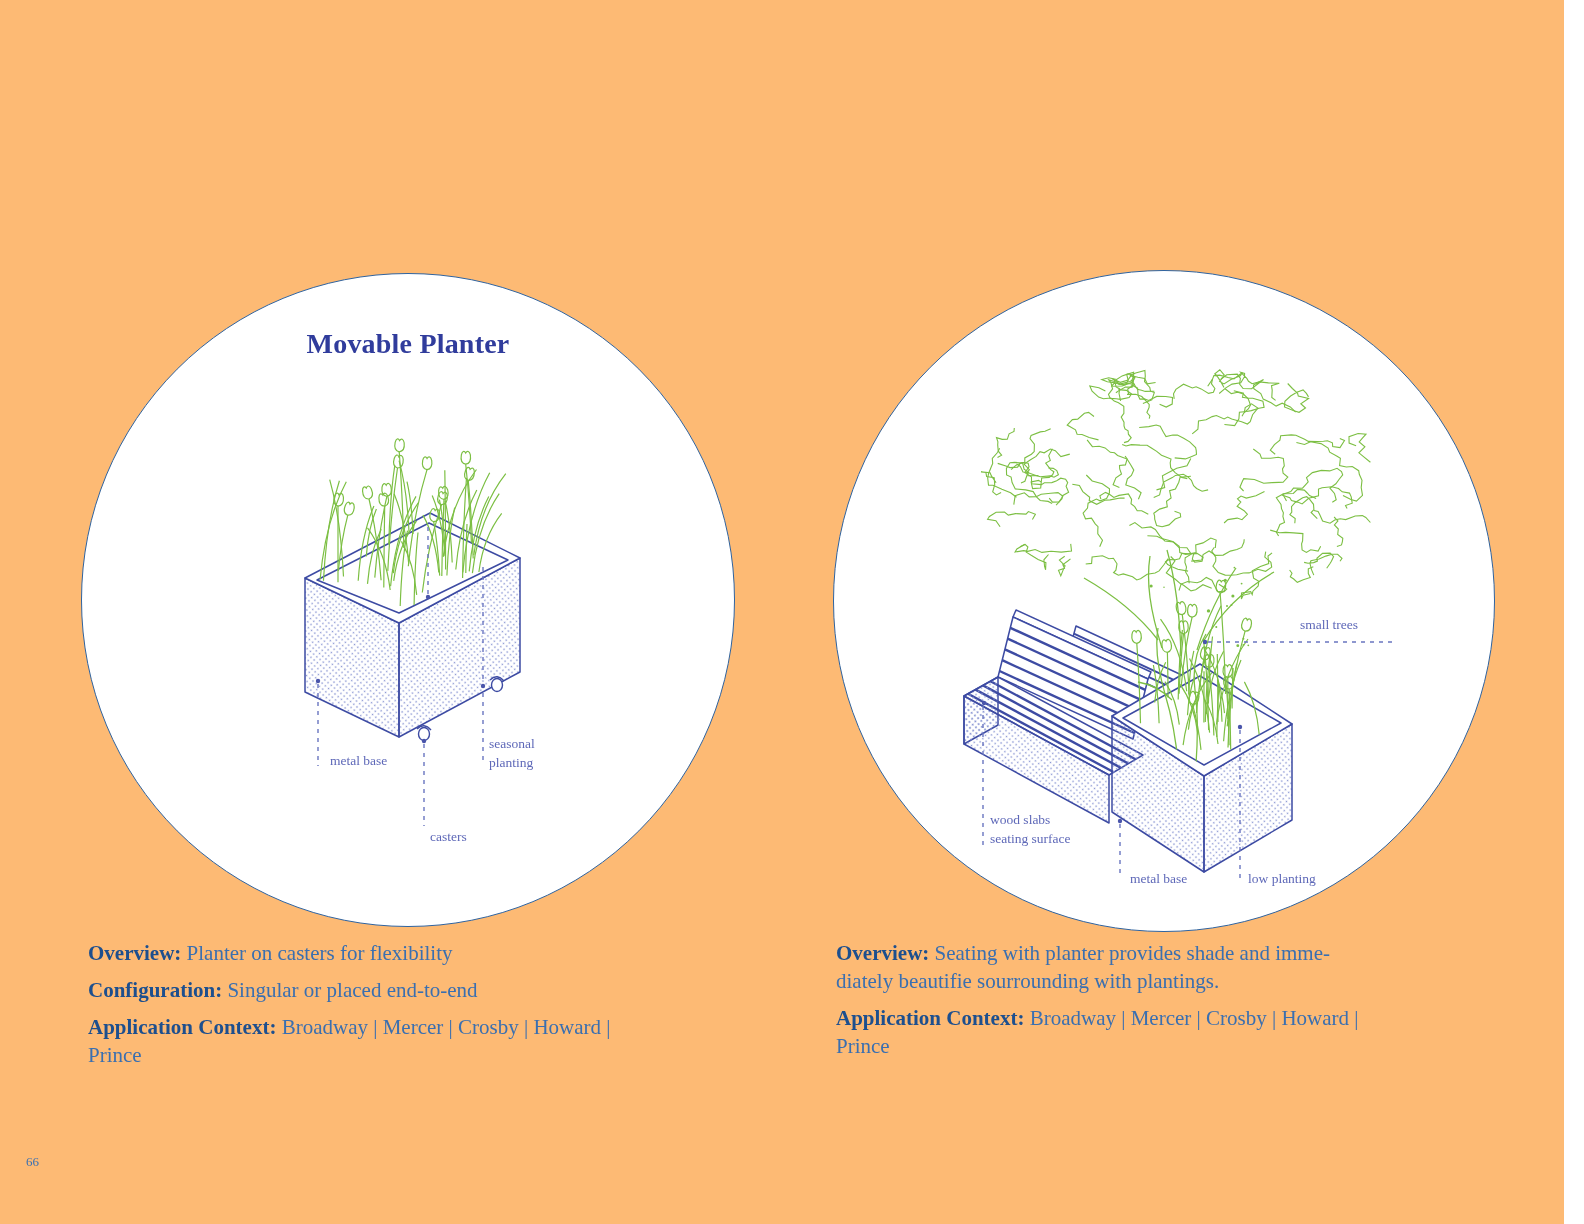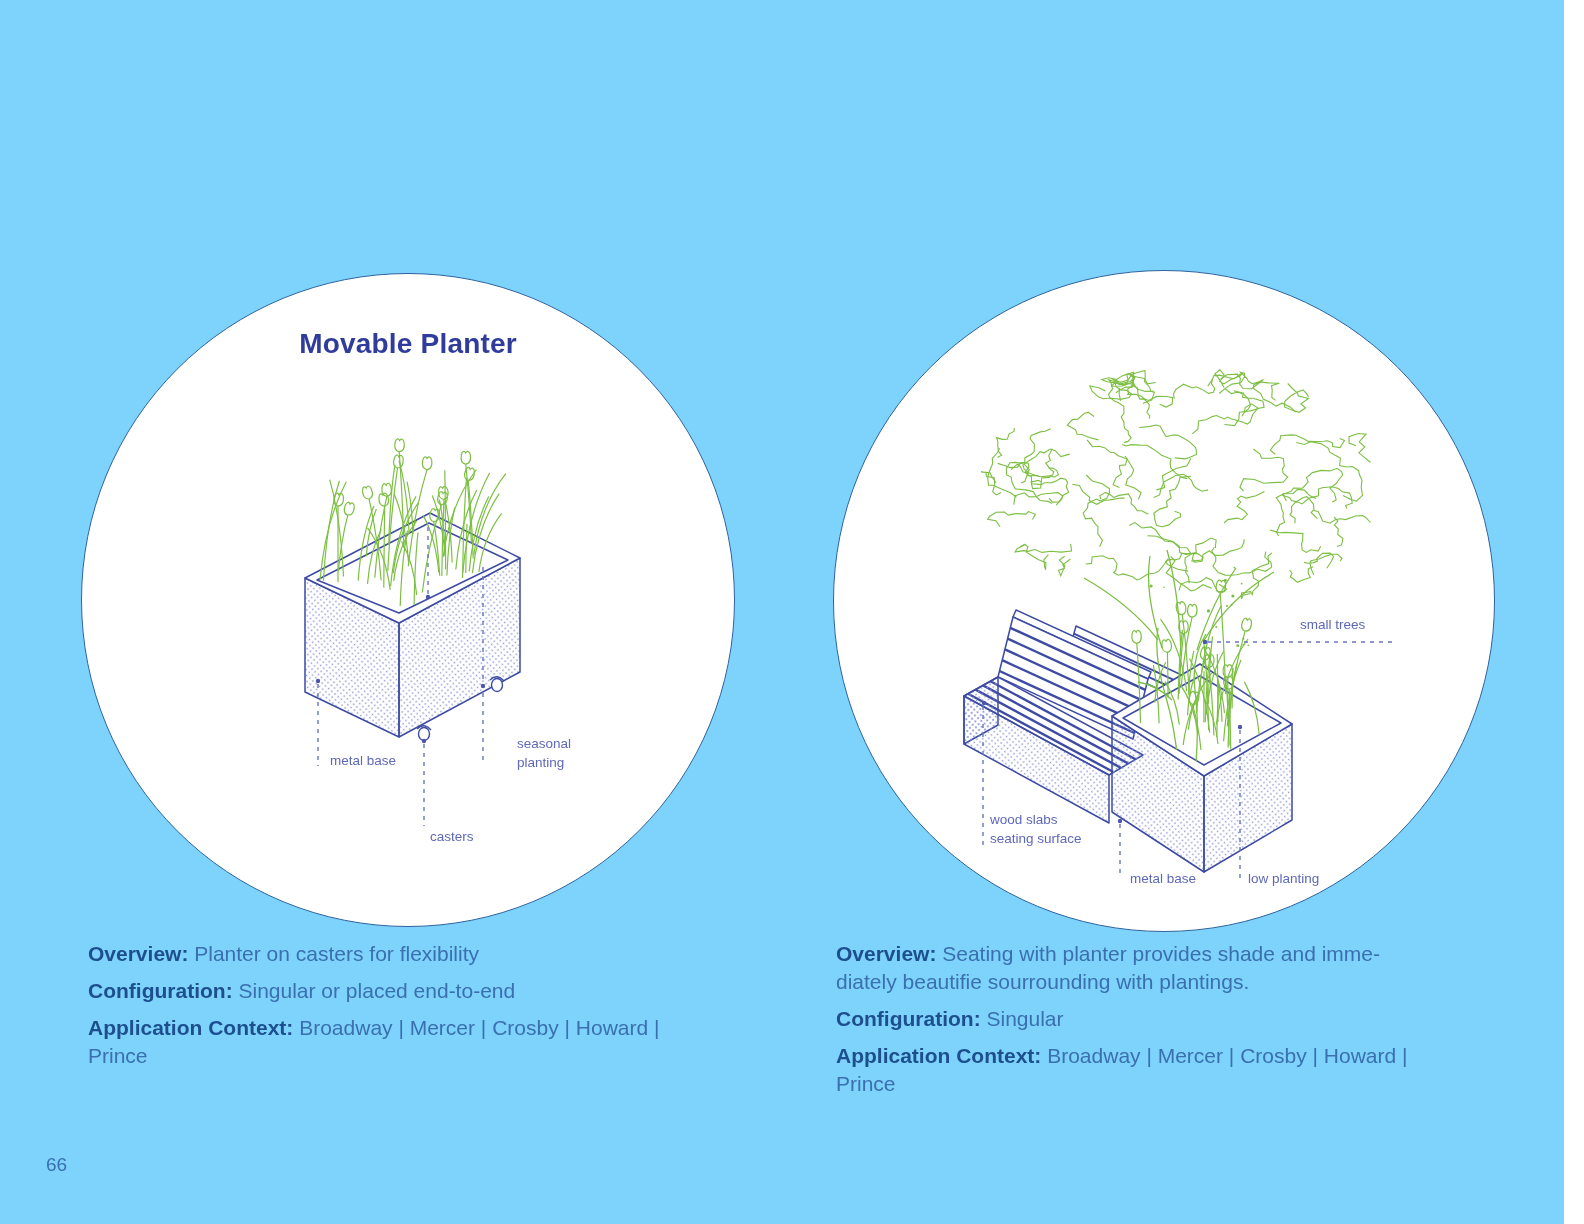--- a/index.html
+++ b/index.html
@@ -1,26 +1,26 @@
 <!DOCTYPE html>
 <html><head>
 <meta charset="utf-8">
 <style>
   html,body{margin:0;padding:0;background:#ffffff;}
-  .page{position:relative;width:1564px;height:1224px;background:#7dd3fc;overflow:hidden;
-        font-family:Liberation Sans, sans-serif;}
+  .page{position:relative;width:1564px;height:1224px;background:#fdba74;overflow:hidden;
+        font-family:Liberation Serif, serif;}
   .circle{position:absolute;border:1.6px solid #2f639f;border-radius:50%;box-sizing:border-box;background:#ffffff;}
   .circle-title{position:absolute;text-align:center;font-weight:bold;font-size:28px;color:#303c9c;letter-spacing:.2px;}
   .diagram-svg{position:absolute;}
   .callout{position:absolute;font-size:13.5px;color:#5e68b8;line-height:1.4;white-space:nowrap;}
   .info{position:absolute;font-size:21px;line-height:1.33;color:#3a6fb0;}
   .info p{margin:0 0 9px 0;}
   .lead{font-weight:bold;color:#1d4f8e;}
   .block{display:block;}
-  .page-number{position:absolute;font-size:19px;color:#3a70b2;margin-left:20px;}
+  .page-number{position:absolute;font-size:13px;color:#3a70b2;}
 </style>
 </head>
 <body>
 
 <div class="page">
 
   <div class="circle" style="left:81px;top:273px;width:654px;height:654px;"></div>
   <div class="circle" style="left:833px;top:270px;width:662px;height:662px;"></div>
 
   <div class="circle-title" style="left:81px;top:328px;width:654px;">Movable Planter</div>
@@ -315,21 +315,21 @@
     <g fill="#4a55ab">
       <circle cx="984" cy="703" r="2.2"></circle>
       <circle cx="1120" cy="821" r="2.2"></circle>
       <circle cx="1240" cy="727" r="2.2"></circle>
       <circle cx="1205" cy="642" r="2.2"></circle>
     </g>
   </svg>
 
   <div class="callout" style="left:330px;top:752px;">metal base</div>
   <div class="callout" style="left:430px;top:828px;text-align:right;">casters</div>
-  <div class="callout" style="left:489px;top:735px;margin-left:28px;">
+  <div class="callout" style="left:489px;top:735px;">
     <div>seasonal</div>
     <div>planting</div>
   </div>
 
   <div class="callout" style="left:1300px;top:616px;width:92px;text-align:left;">small trees</div>
   <div class="callout" style="left:990px;top:811px;">
     <div>wood slabs</div>
     <div>seating surface</div>
   </div>
   <div class="callout" style="left:1130px;top:870px;">metal base</div>
@@ -340,20 +340,18 @@
       <span>Planter on casters for flexibility</span></p>
     <p><b class="lead">Configuration:</b>
       <span>Singular or placed end-to-end</span></p>
     <p><b class="lead">Application Context:</b>
       <span>Broadway | Mercer | Crosby | Howard |</span><span class="block">Prince</span></p>
   </div>
 
   <div class="info" style="left:836px;top:940px;width:668px;">
     <p><b class="lead">Overview:</b>
       <span>Seating with planter provides shade and  imme-</span><span class="block">diately beautifie sourrounding with plantings.</span></p>
-    <p><b class="lead">Configuration:</b>
-      <span>Singular</span></p>
     <p><b class="lead">Application Context:</b>
       <span>Broadway | Mercer | Crosby | Howard |</span><span class="block">Prince</span></p>
   </div>
 
   <div class="page-number" style="left:26px;top:1154px;">66</div>
 </div>
 
 </body></html>

